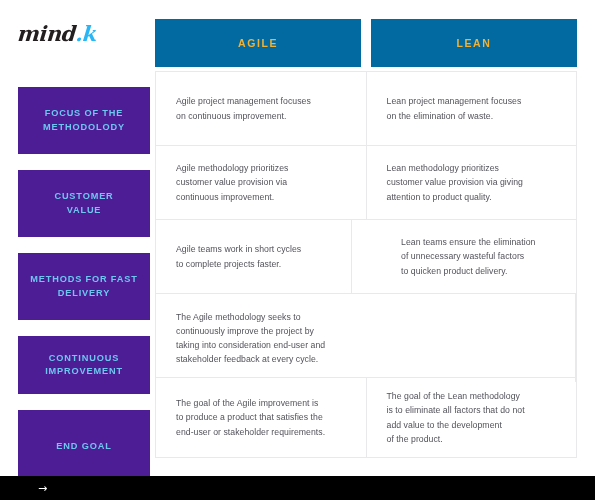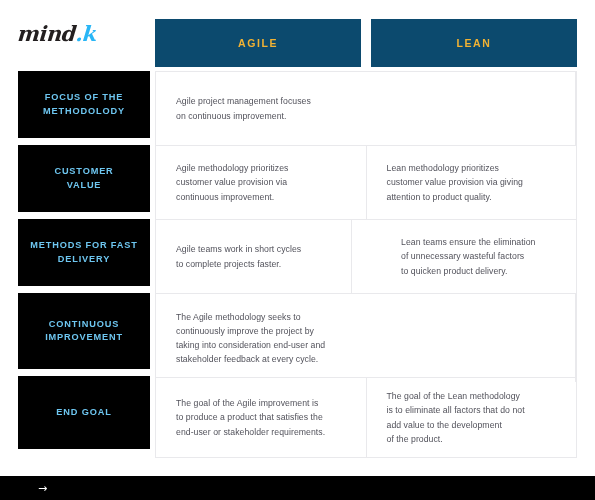--- a/index.html
+++ b/index.html
@@ -49,21 +49,21 @@
     position: absolute;
     left: 155px;
     top: 19px;
     width: 422px;
     height: 48px;
     display: flex;
     gap: 10px;
   }
   .header-cell {
     flex: 1 1 0;
-    background: #0c4a6e;
+    background: #0369a1;
     display: flex;
     align-items: center;
     justify-content: center;
   }
   .header-cell span {
     font-size: 10.5px;
     font-weight: 700;
     letter-spacing: 1.6px;
     color: #f2b233;
   }
@@ -104,26 +104,27 @@
 
   
   .labels {
     position: absolute;
     left: 18px;
     top: 71px;
     width: 132px;
   }
   .label-box {
     box-sizing: border-box;
-    background: #000000;
+    background: #4c1d95;
     display: flex;
     align-items: center;
     justify-content: center;
     text-align: center;
     padding: 6px 8px;
+    margin-top: 16px;
   }
   .label-box span {
     font-size: 9.2px;
     font-weight: 600;
     letter-spacing: 0.85px;
     line-height: 1.45;
     color: #6ec6f0;
     white-space: pre-line;
   }
 
@@ -172,35 +173,39 @@
 METHODOLODY</span>
     </div>
     <div class="label-box" style="height:67px;margin-bottom:7px;">
       <span>CUSTOMER
 VALUE</span>
     </div>
     <div class="label-box" style="height:67px;margin-bottom:7px;">
       <span>METHODS FOR FAST
 DELIVERY</span>
     </div>
-    <div class="label-box" style="height:76px;margin-bottom:7px;padding-left:8px;">
+    <div class="label-box" style="height:58px;margin-bottom:7px;padding-left:8px;">
       <span>CONTINUOUS
 IMPROVEMENT</span>
     </div>
     <div class="label-box" style="height:73px;">
       <span>END GOAL</span>
     </div>
   </div>
 
   <div class="table">
 
     <div class="trow" style="height:74px;">
       <div class="tcell left-col">
         <p>Agile project management focuses
 on continuous improvement.</p>
+      </div>
+      <div class="tcell">
+        <p>Lean project management focuses
+on the elimination of waste.</p>
       </div>
     </div>
 
     <div class="trow" style="height:74px;">
       <div class="tcell left-col">
         <p>Agile methodology prioritizes
 customer value provision via
 continuous improvement.</p>
       </div>
       <div class="tcell">

